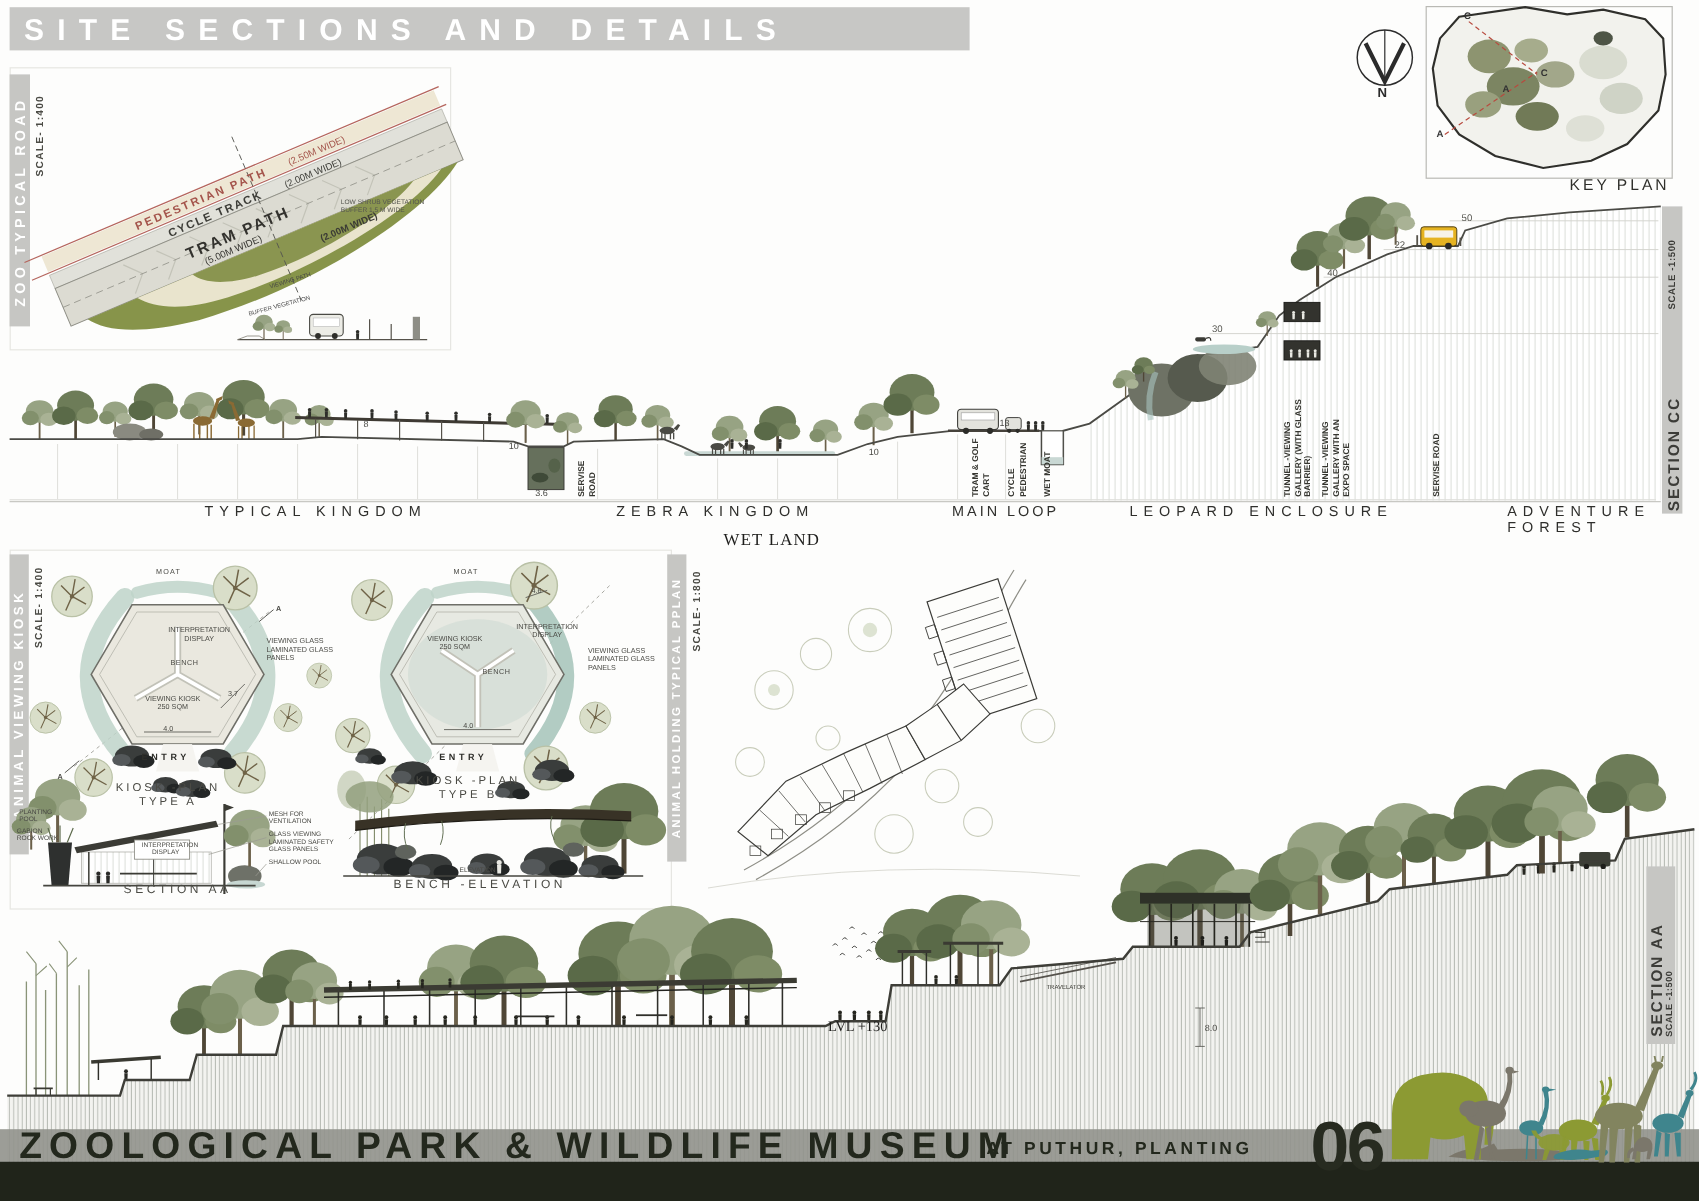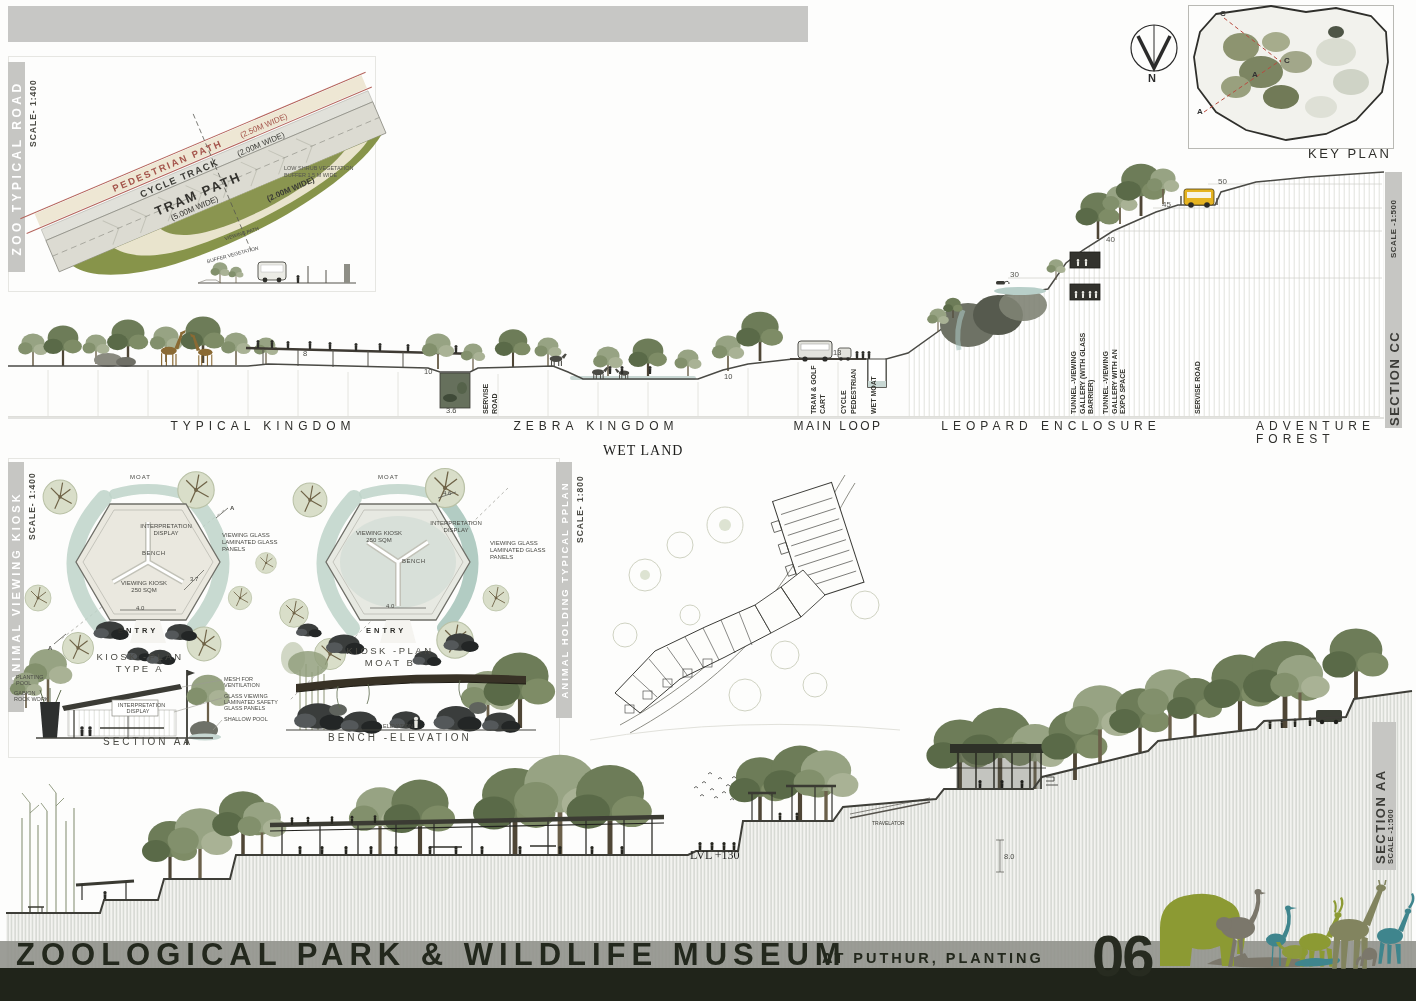--- a/index.html
+++ b/index.html
@@ -75,20 +75,21 @@
         </g>
 <g id="rk">
           <ellipse cx="0" cy="0" rx="13" ry="8" fill="#3a3d3c"></ellipse>
           <ellipse cx="9" cy="4" rx="8" ry="5" fill="#232626"></ellipse>
           <ellipse cx="-8" cy="3" rx="7" ry="4.5" fill="#54585a"></ellipse>
         </g>
 </defs>
 </svg>
 
 <div class="abs" style="left:8px;top:6px;width:800px;height:36px;background:#c7c7c5;"></div>
+<div class="abs" style="left:20px;top:11px;font-size:25px;font-weight:bold;letter-spacing:11px;color:#fff;white-space:nowrap;">SITE SECTIONS AND DETAILS</div>
 
 <div class="panelbox" style="left:8px;top:56px;width:366px;height:234px;"></div>
 <div class="bar" style="left:8px;top:62px;width:17px;height:210px;"></div>
 <div class="vl vl-nowrap bartxt" style="left:9px;top:272px;width:208px;font-size:12px;letter-spacing:3.5px;line-height:16px;">ZOO TYPICAL ROAD</div>
 <div class="vl vl-nowrap scaletxt" style="left:28px;top:147px;width:78px;">SCALE- 1:400</div>
 
 <svg style="left:8px;top:56px;" width="368" height="238" viewBox="0 0 368 238">
   <g transform="translate(45,150) rotate(-23)">
     <line x1="-35" y1="-1" x2="340" y2="-1" stroke="#b5655d" stroke-width="1"></line>
     <rect x="-20" y="0" width="355" height="14" fill="#eee7d4"></rect>
@@ -304,22 +305,22 @@
 <div class="bar" style="left:1385px;top:172px;width:17px;height:256px;"></div>
 <div class="vl vl-nowrap bartxt-dark" style="left:1387px;top:426px;width:150px;font-size:13px;letter-spacing:1.5px;">SECTION CC</div>
 <div class="vl vl-nowrap bartxt-dark" style="left:1389px;top:258px;width:85px;font-size:8px;letter-spacing:0.5px;">SCALE -1:500</div>
 
 <div class="dim" style="left:303px;top:349px;">8</div>
 <div class="dim" style="left:424px;top:367px;">10</div>
 <div class="dim" style="left:446px;top:406px;">3.6</div>
 <div class="dim" style="left:724px;top:372px;">10</div>
 <div class="dim" style="left:833px;top:348px;">13</div>
 <div class="elev" style="left:1010px;top:270px;">30</div>
-<div class="elev" style="left:1106px;top:235px;">40</div>
-<div class="elev" style="left:1162px;top:200px;">45</div>
+<div class="elev" style="left:1106px;top:223px;">40</div>
+<div class="elev" style="left:1162px;top:200px;">22</div>
 <div class="elev" style="left:1218px;top:177px;">50</div>
 
 <div class="vl callout" style="left:482px;top:414px;width:52px;">SERVISE ROAD</div>
 <div class="vl callout" style="left:810px;top:414px;width:56px;">TRAM &amp; GOLF CART</div>
 <div class="vl callout" style="left:840px;top:414px;width:52px;">CYCLE</div>
 <div class="vl callout" style="left:850px;top:414px;width:56px;">PEDESTRIAN</div>
 <div class="vl callout" style="left:870px;top:414px;width:50px;">WET MOAT</div>
 <div class="vl callout" style="left:1070px;top:414px;width:82px;">TUNNEL -VIEWING GALLERY (WITH GLASS BARRIER)</div>
 <div class="vl callout" style="left:1102px;top:414px;width:82px;">TUNNEL -VIEWING GALLERY WITH AN EXPO SPACE</div>
 <div class="vl callout" style="left:1194px;top:414px;width:55px;">SERVISE ROAD</div>
@@ -468,21 +469,21 @@
 <div class="tiny" style="left:378px;top:474px;letter-spacing:1px;">MOAT</div>
 <div class="tiny" style="left:443px;top:490px;">4.6</div>
 <div class="tiny" style="left:348px;top:530px;width:62px;text-align:center;">VIEWING KIOSK</div>
 <div class="tiny" style="left:348px;top:537px;width:62px;text-align:center;">250 SQM</div>
 <div class="tiny" style="left:430px;top:520px;width:52px;text-align:center;">INTERPRETATION DISPLAY</div>
 <div class="tiny" style="left:402px;top:558px;letter-spacing:0.5px;">BENCH</div>
 <div class="tiny" style="left:490px;top:540px;width:58px;">VIEWING GLASS LAMINATED GLASS PANELS</div>
 <div class="tiny" style="left:386px;top:603px;">4.0</div>
 <div class="entry" style="left:366px;top:626px;">ENTRY</div>
 <div class="ktitle" style="left:345px;top:645px;width:90px;">KIOSK -PLAN</div>
-<div class="ktitle" style="left:345px;top:657px;width:90px;">MOAT B</div>
+<div class="ktitle" style="left:345px;top:657px;width:90px;">TYPE B</div>
 
 <div class="tiny" style="left:16px;top:674px;width:40px;font-size:5.5px;line-height:6px;">PLANTING POOL</div>
 <div class="tiny" style="left:14px;top:690px;width:36px;font-size:5.5px;line-height:6px;">GABION ROCK WORK</div>
 <div class="tiny" style="left:118px;top:702px;width:40px;font-size:5.5px;line-height:6px;text-align:center;">INTERPRETATION DISPLAY</div>
 <div class="tiny" style="left:224px;top:676px;width:50px;font-size:5.5px;line-height:6px;">MESH FOR VENTILATION</div>
 <div class="tiny" style="left:224px;top:693px;width:58px;font-size:5.5px;line-height:6px;">GLASS VIEWING LAMINATED SAFETY GLASS PANELS</div>
 <div class="tiny" style="left:224px;top:716px;width:50px;font-size:5.5px;">SHALLOW POOL</div>
 <div class="ktitle" style="left:88px;top:736px;width:120px;font-size:10px;letter-spacing:3px;">SECTION AA</div>
 <div class="tiny" style="left:368px;top:723px;width:60px;font-size:5.5px;text-align:center;">ELEVATION</div>
 <div class="ktitle" style="left:328px;top:732px;width:140px;font-size:10px;letter-spacing:3px;">BENCH -ELEVATION</div>

